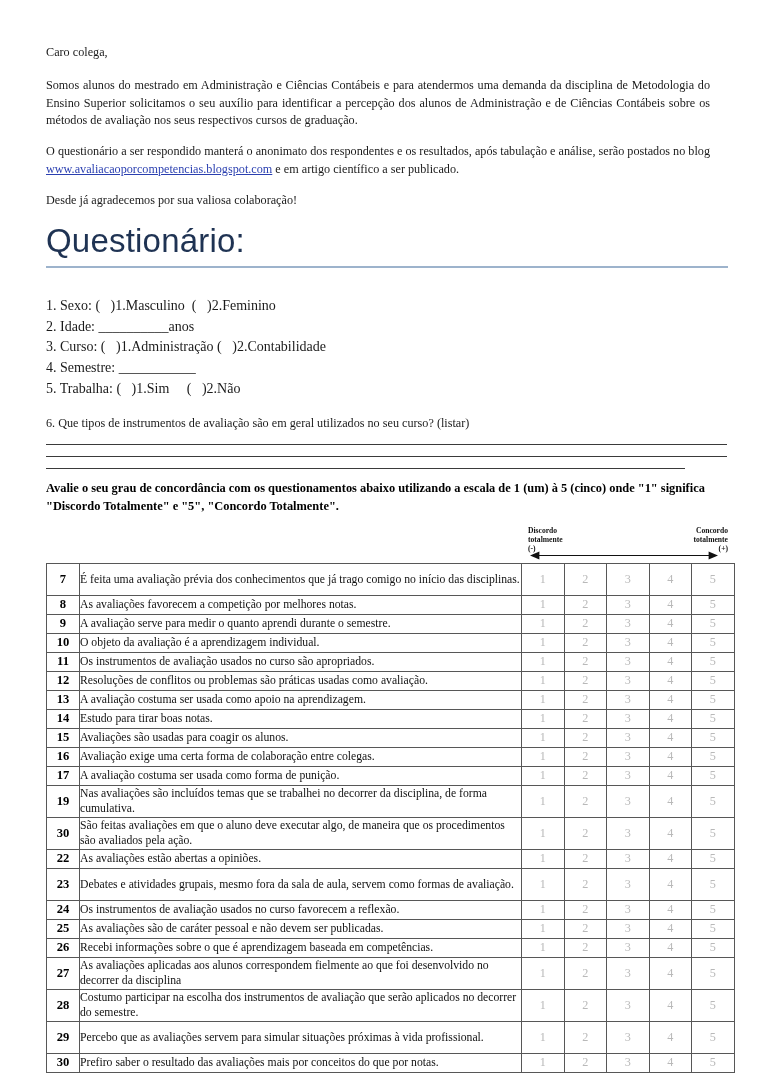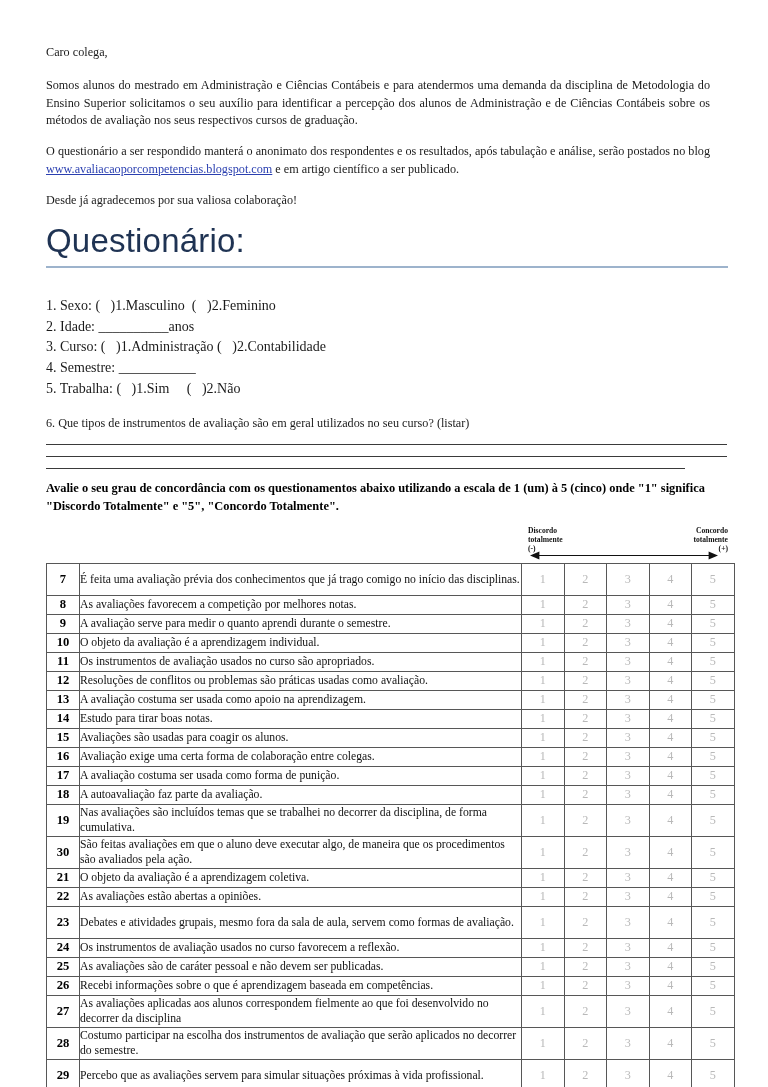--- a/index.html
+++ b/index.html
@@ -305,57 +305,39 @@
         </tr>
         <tr class="r1">
           <td class="num">17</td>
           <td class="stmt">A avaliação costuma ser usada como forma de punição.</td>
           <td class="opt">1</td>
           <td class="opt">2</td>
           <td class="opt">3</td>
           <td class="opt">4</td>
           <td class="opt">5</td>
         </tr>
-        <tr class="r1">
-          <td class="num">18</td>
-          <td class="stmt">A autoavaliação faz parte da avaliação.</td>
-          <td class="opt">1</td>
-          <td class="opt">2</td>
-          <td class="opt">3</td>
-          <td class="opt">4</td>
-          <td class="opt">5</td>
-        </tr>
         <tr class="r2">
           <td class="num">19</td>
           <td class="stmt">Nas avaliações são incluídos temas que se trabalhei no decorrer da disciplina, de forma cumulativa.</td>
           <td class="opt">1</td>
           <td class="opt">2</td>
           <td class="opt">3</td>
           <td class="opt">4</td>
           <td class="opt">5</td>
         </tr>
         <tr class="r2">
           <td class="num">30</td>
           <td class="stmt">São feitas avaliações em que o aluno deve executar algo, de maneira que os procedimentos são avaliados pela ação.</td>
           <td class="opt">1</td>
           <td class="opt">2</td>
           <td class="opt">3</td>
           <td class="opt">4</td>
           <td class="opt">5</td>
         </tr>
         <tr class="r1">
-          <td class="num">21</td>
-          <td class="stmt">O objeto da avaliação é a aprendizagem coletiva.</td>
-          <td class="opt">1</td>
-          <td class="opt">2</td>
-          <td class="opt">3</td>
-          <td class="opt">4</td>
-          <td class="opt">5</td>
-        </tr>
-        <tr class="r1">
           <td class="num">22</td>
           <td class="stmt">As avaliações estão abertas a opiniões.</td>
           <td class="opt">1</td>
           <td class="opt">2</td>
           <td class="opt">3</td>
           <td class="opt">4</td>
           <td class="opt">5</td>
         </tr>
         <tr class="r2">
           <td class="num">23</td>

